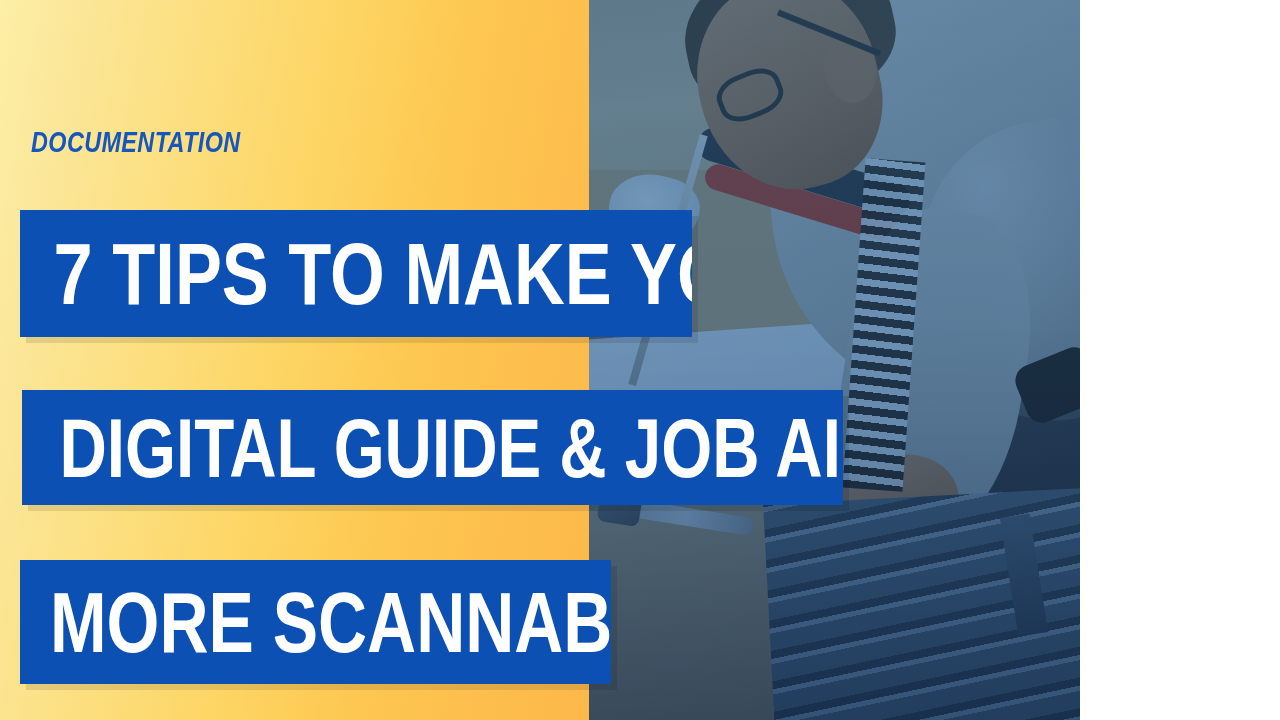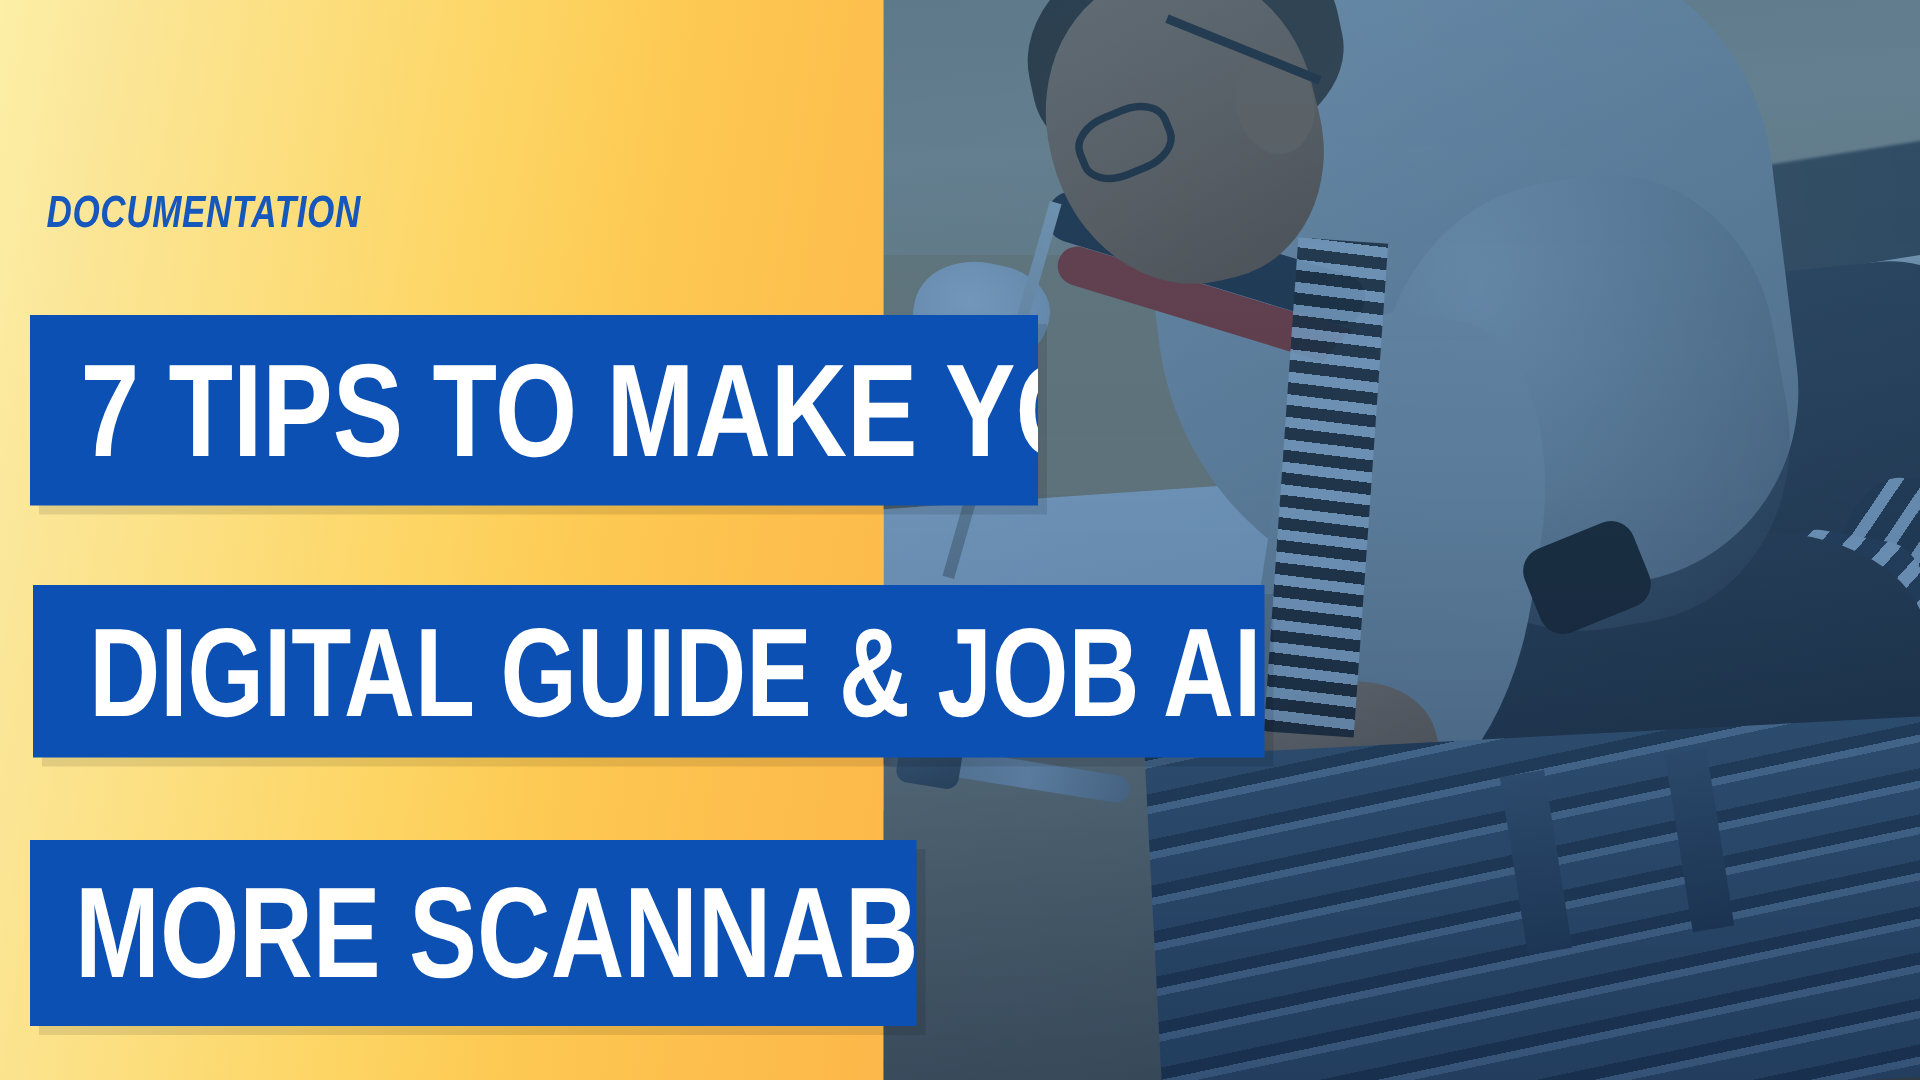--- a/index.html
+++ b/index.html
@@ -6,21 +6,21 @@
   * { margin:0; padding:0; box-sizing:border-box; }
   html, body {
     width:1280px; height:720px;
     overflow:hidden;
     background:#ffffff;
     font-family:"Liberation Sans", sans-serif;
   }
 
   .banner {
     position:relative;
-    width:1280px; height:720px;
+    width:1080px; height:720px;
     overflow:hidden;
   }
 
   
   .yellow-panel {
     position:absolute;
     left:0; top:0;
     width:589px; height:720px;
     background:linear-gradient(100deg,
         #FCEFA6 0%,

